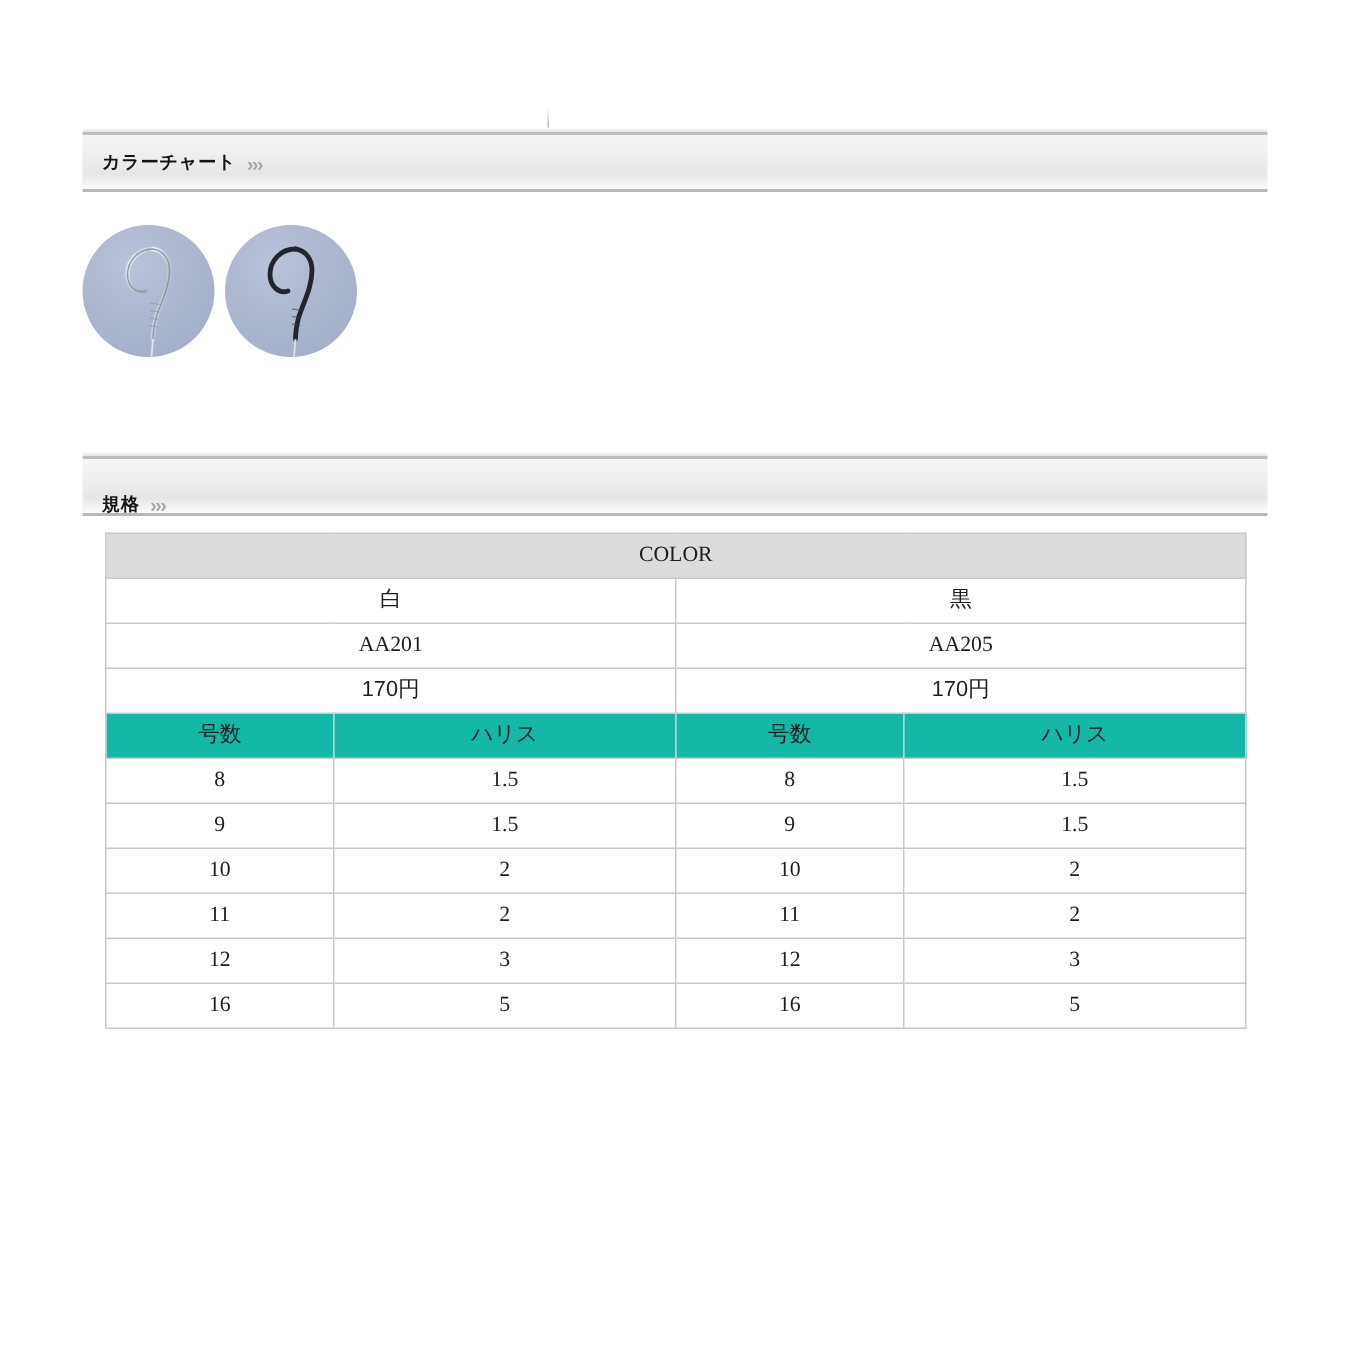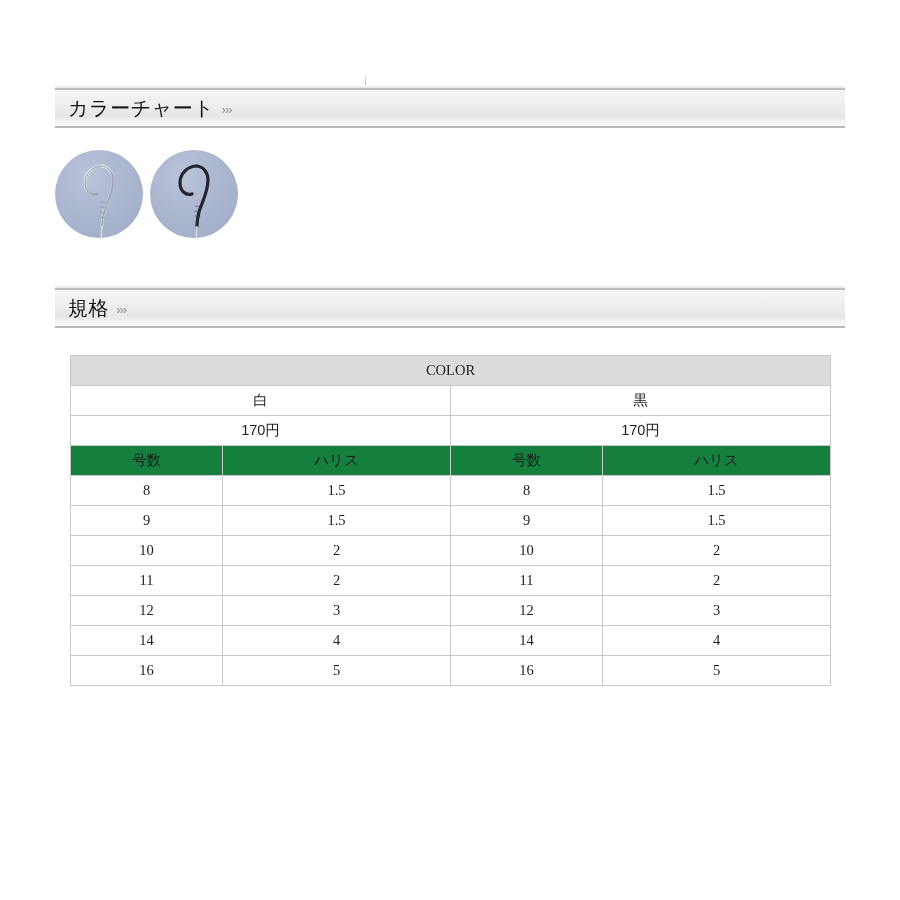--- a/index.html
+++ b/index.html
@@ -50,39 +50,39 @@
   .section-header::before {
     content: "";
     position: absolute;
     left: 0;
     top: -5px;
     width: 100%;
     height: 3px;
     background: linear-gradient(to bottom, rgba(255,255,255,0), rgba(205,205,205,0.55));
   }
   .section-title {
-    font-size: 20px;
-    font-weight: normal;
+    font-size: 12px;
+    font-weight: bold;
     letter-spacing: 0.6px;
     color: #141414;
     line-height: 1;
   }
   .chevrons {
     margin-left: 7px;
     font-size: 13px;
     font-weight: bold;
     color: #a6a6a6;
     letter-spacing: -1px;
     line-height: 1;
     position: relative;
     top: 1px;
   }
 
   #header-color { top: 88px; }
-  #header-spec  { top: 288px; }
+  #header-spec  { top: 304px; align-items: flex-end; }
 
   
   .swatch-row {
     position: absolute;
     left: 55px;
     top: 150px;
     display: flex;
     gap: 7px;
   }
   .swatch {
@@ -125,21 +125,21 @@
     font-family: "Liberation Sans", "DejaVu Sans", sans-serif;
   }
   .spec-table tr.band td {
     background: #dcdcdc;
     font-weight: normal;
   }
   .spec-table tr.plain td {
     background: #ffffff;
   }
   .spec-table tr.colhead td {
-    background: #15803d;
+    background: #14b8a6;
   }
   .spec-table tr.data td {
     background: #ffffff;
   }
 </style>
 </head>
 <body>
 
 <div class="page">
 
@@ -210,20 +210,24 @@
     </colgroup>
     <tbody>
       <tr class="band">
         <td colspan="4">COLOR</td>
       </tr>
       <tr class="plain">
         <td class="jp" colspan="2">白</td>
         <td class="jp" colspan="2">黒</td>
       </tr>
       <tr class="plain">
+        <td colspan="2">AA201</td>
+        <td colspan="2">AA205</td>
+      </tr>
+      <tr class="plain">
         <td class="jp" colspan="2">170円</td>
         <td class="jp" colspan="2">170円</td>
       </tr>
       <tr class="colhead">
         <td class="jp">号数</td>
         <td class="jp">ハリス</td>
         <td class="jp">号数</td>
         <td class="jp">ハリス</td>
       </tr>
       <tr class="data">
@@ -250,26 +254,20 @@
           <td>11</td>
           <td>2</td>
         </tr>
       <tr class="data">
           <td>12</td>
           <td>3</td>
           <td>12</td>
           <td>3</td>
         </tr>
       <tr class="data">
-          <td>14</td>
-          <td>4</td>
-          <td>14</td>
-          <td>4</td>
-        </tr>
-      <tr class="data">
           <td>16</td>
           <td>5</td>
           <td>16</td>
           <td>5</td>
         </tr>
     </tbody>
   </table>
 
 </div>
 

